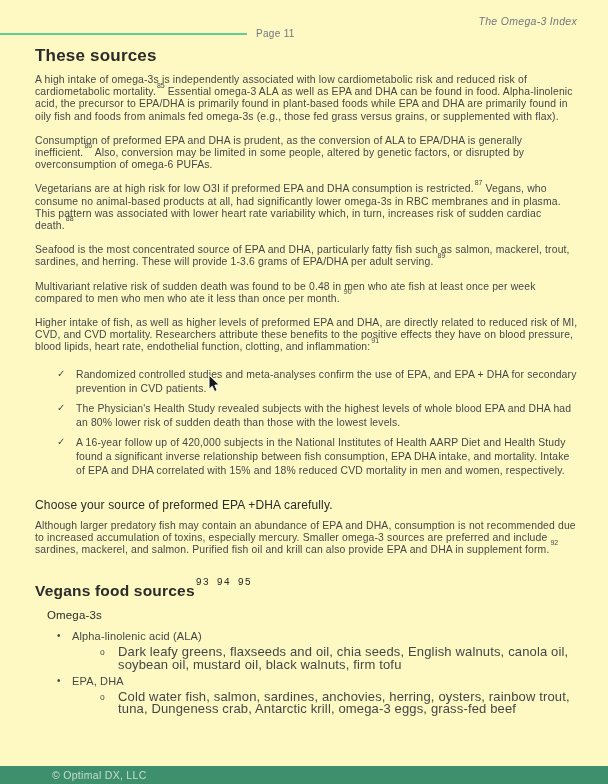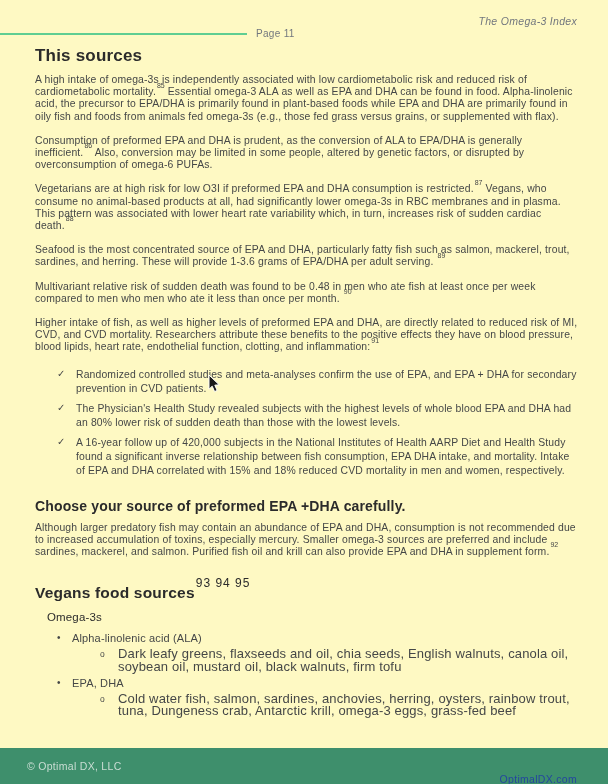--- a/index.html
+++ b/index.html
@@ -55,68 +55,68 @@
   .checklist{margin:14px 0 0 22px;}
   .check-item{display:flex;margin:0 0 6px 0;}
   .check-icon{
     flex:0 0 12px;width:12px;margin-right:7px;
     font-size:10px;color:#4A4A4A;line-height:12.2px;
   }
   .check-text{font-size:10.4px;line-height:14px;letter-spacing:0.15px;}
   
   h2.choose-heading{
     margin:20px 0 8px 0;
-    font-size:14px;font-weight:bold;color:var(--heading_text);
+    font-size:12px;font-weight:normal;color:var(--heading_text);
     letter-spacing:0.15px;
   }
   
   h2.primary-heading{
     margin:26px 0 9px 0;
     font-size:15.5px;font-weight:bold;color:var(--heading_text);
     letter-spacing:0.2px;
   }
-  h2.primary-heading sup.ref{font-weight:normal;font-size:12px;top:-5px;letter-spacing:1px;}
+  h2.primary-heading sup.ref{font-weight:normal;font-size:10px;top:-5px;letter-spacing:1px;font-family:Liberation Mono, monospace;}
   h3.omega-heading{
     margin:0 0 9px 12px;
     font-size:11.5px;font-weight:normal;color:var(--heading_text);
     letter-spacing:0.15px;
   }
   .food-list{margin-left:22px;}
   .bullet-row{display:flex;margin:0 0 4px 0;}
   .bullet-marker{flex:0 0 8px;width:8px;margin-right:7px;font-size:10px;line-height:12.2px;color:var(--body_text);}
   .bullet-label{font-size:11px;line-height:12.2px;letter-spacing:0.15px;}
   .sub-row{display:flex;margin:0 0 4px 43px;}
   .sub-marker{flex:0 0 9px;width:9px;margin-right:9px;font-size:8.5px;line-height:12.2px;color:var(--body_text);}
   .sub-text{font-size:13px;line-height:12.2px;letter-spacing:0.15px;}
   
   .footer{
-    position:absolute;left:0;right:0;bottom:0;height:36px;
+    position:absolute;left:0;right:0;bottom:0;height:18px;
     background:var(--footer_bg);
     display:flex;align-items:center;justify-content:space-between;
-    padding:0 31px 0 27px;
+    padding:0 31px 0 52px;
   }
   .footer-copy{font-size:10.5px;color:var(--footer_text);letter-spacing:0.3px;}
   .footer-link{font-size:10.5px;color:var(--link_blue);text-decoration:underline;letter-spacing:0.3px;cursor:pointer;margin-top:25px;}
   
   .mouse-cursor{position:absolute;width:13px;height:19px;pointer-events:none;}
 </style>
 </head>
 <body>
 
 <div class="page">
 
   <div class="doc-title">The Omega-3 Index</div>
 
   <div class="header-row">
     <div class="header-line"></div>
     <div class="page-label">Page 11</div>
   </div>
 
   <div class="content">
-    <h1 class="title">This sources</h1>
+    <h1 class="title">These sources</h1>
 
     <div id="paragraphs">
         <p class="body">A high intake of omega-3s is independently associated with low cardiometabolic risk and reduced risk of cardiometabolic mortality.<sup class="ref">85</sup> Essential omega-3 ALA as well as EPA and DHA can be found in food. Alpha-linolenic acid, the precursor to EPA/DHA is primarily found in plant-based foods while EPA and DHA are primarily found in oily fish and foods from animals fed omega-3s (e.g., those fed grass versus grains, or supplemented with flax).</p>
         <p class="body">Consumption of preformed EPA and DHA is prudent, as the conversion of ALA to EPA/DHA is generally inefficient.<sup class="ref">86</sup> Also, conversion may be limited in some people, altered by genetic factors, or disrupted by overconsumption of omega-6 PUFAs.</p>
         <p class="body">Vegetarians are at high risk for low O3I if preformed EPA and DHA consumption is restricted.<sup class="ref">87</sup> Vegans, who consume no animal-based products at all, had significantly lower omega-3s in RBC membranes and in plasma. This pattern was associated with lower heart rate variability which, in turn, increases risk of sudden cardiac death.<sup class="ref">88</sup></p>
         <p class="body">Seafood is the most concentrated source of EPA and DHA, particularly fatty fish such as salmon, mackerel, trout, sardines, and herring. These will provide 1-3.6 grams of EPA/DHA per adult serving. <sup class="ref">89</sup></p>
         <p class="body">Multivariant relative risk of sudden death was found to be 0.48 in men who ate fish at least once per week compared to men who men who ate it less than once per month. <sup class="ref">90</sup></p>
         <p class="body">Higher intake of fish, as well as higher levels of preformed EPA and DHA, are directly related to reduced risk of MI, CVD, and CVD mortality. Researchers attribute these benefits to the positive effects they have on blood pressure, blood lipids, heart rate, endothelial function, clotting, and inflammation:<sup class="ref">91</sup></p>
       </div>
 

